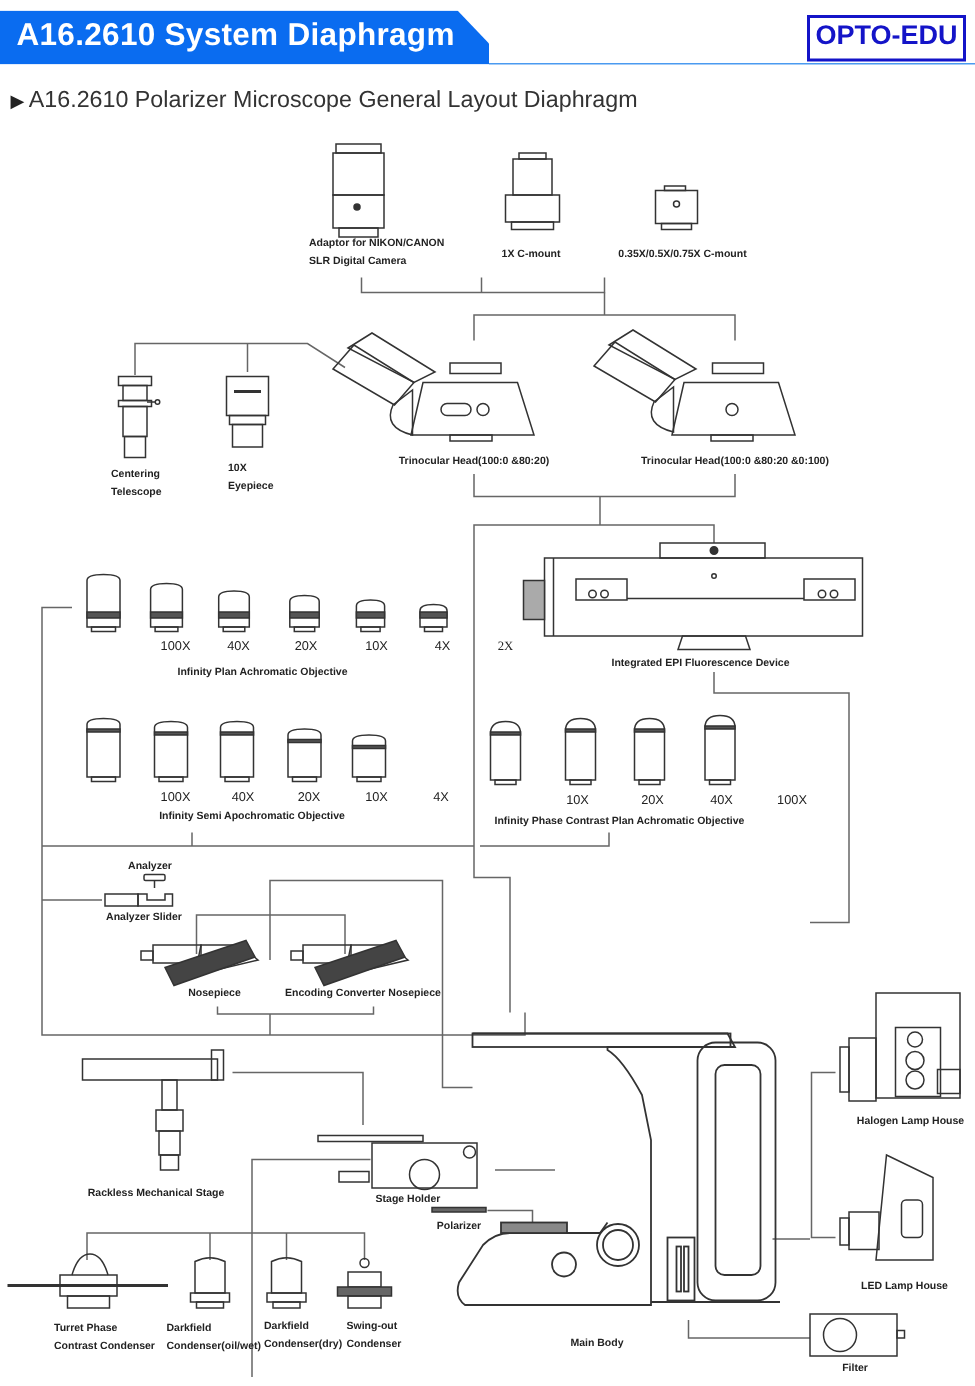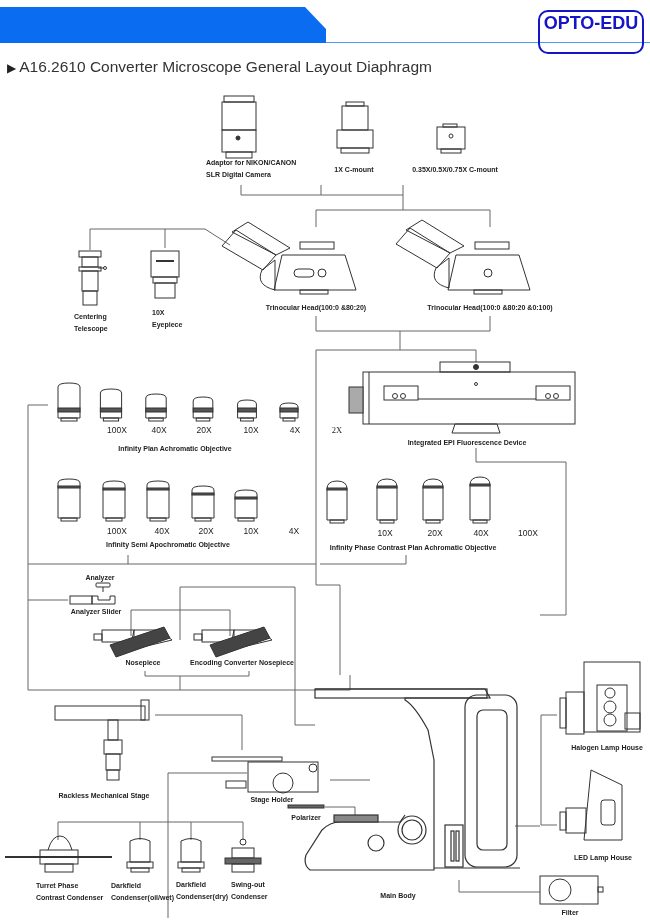--- a/index.html
+++ b/index.html
@@ -2,40 +2,41 @@
 <html><head>
 <meta charset="utf-8">
 <style>
   html, body { margin: 0; padding: 0; background: #ffffff; }
   body { width: 650px; height: 924px; position: relative; overflow: hidden; font-family: "Liberation Sans", sans-serif; }
   .header-bar { position: absolute; left: 0; top: 7px; width: 650px; height: 36px; }
   .header-tab { position: absolute; left: 0; top: 0; width: 326px; height: 36px; background: #0a6cf0;
     clip-path: polygon(0 0, 305px 0, 326px 22px, 326px 36px, 0 36px); }
   .header-title { position: absolute; left: 11px; top: 5px; color: #fff; font-weight: bold; font-size: 21px; letter-spacing: 0.2px; }
   .header-line { position: absolute; left: 326px; top: 35px; width: 324px; height: 1px; background: #4a9af0; }
-  .logo { position: absolute; left: 538px; top: 3px; width: 106px; height: 44px; border: 2.5px solid #1414c8; border-radius: 10px;
+  .logo { position: absolute; left: 538px; top: 3px; width: 106px; height: 31px; border: 2.5px solid #1414c8; border-radius: 0;
     color: #1414c8; font-weight: bold; font-size: 18px; line-height: 28px; text-align: center; box-sizing: border-box; line-height: 23px; }
   .subtitle { position: absolute; left: 7px; top: 58px; font-size: 15.5px; color: #333; }
   .subtitle .tri { font-size: 12px; margin-right: 3px; color: #222; }
   svg.diagram { position: absolute; left: 0; top: 0; }
   .lbl { position: absolute; font-size: 7px; font-weight: bold; color: #222; white-space: nowrap; line-height: 12px; }
   .lbl.c { transform: translateX(-50%); text-align: center; }
   .mag { position: absolute; font-size: 8.5px; color: #222; transform: translateX(-50%); margin-left: 48px; }
 </style>
 </head>
 <body>
 
 <div class="header-bar">
   <div class="header-tab"></div>
+  <div class="header-title">A16.2610 System Diaphragm</div>
   <div class="header-line"></div>
   <div class="logo">OPTO-EDU</div>
 </div>
 
 <div class="subtitle">
-  <span class="tri">▶</span><span>A16.2610 Converter Microscope General Layout Diaphragm</span>
+  <span class="tri">▶</span><span>A16.2610 Polarizer Microscope General Layout Diaphragm</span>
 </div>
 
 <svg class="diagram" width="650" height="924" viewBox="0 0 650 924" fill="none" stroke="#555" stroke-width="1">
 
   <g stroke="#666">
 
     <polyline points="241,185 241,195 403,195 403,185"></polyline>
     <line x1="321" y1="185" x2="321" y2="195"></line>
     <line x1="403" y1="195" x2="403" y2="210"></line>
     <polyline points="316,227 316,210 490,210 490,227"></polyline>

